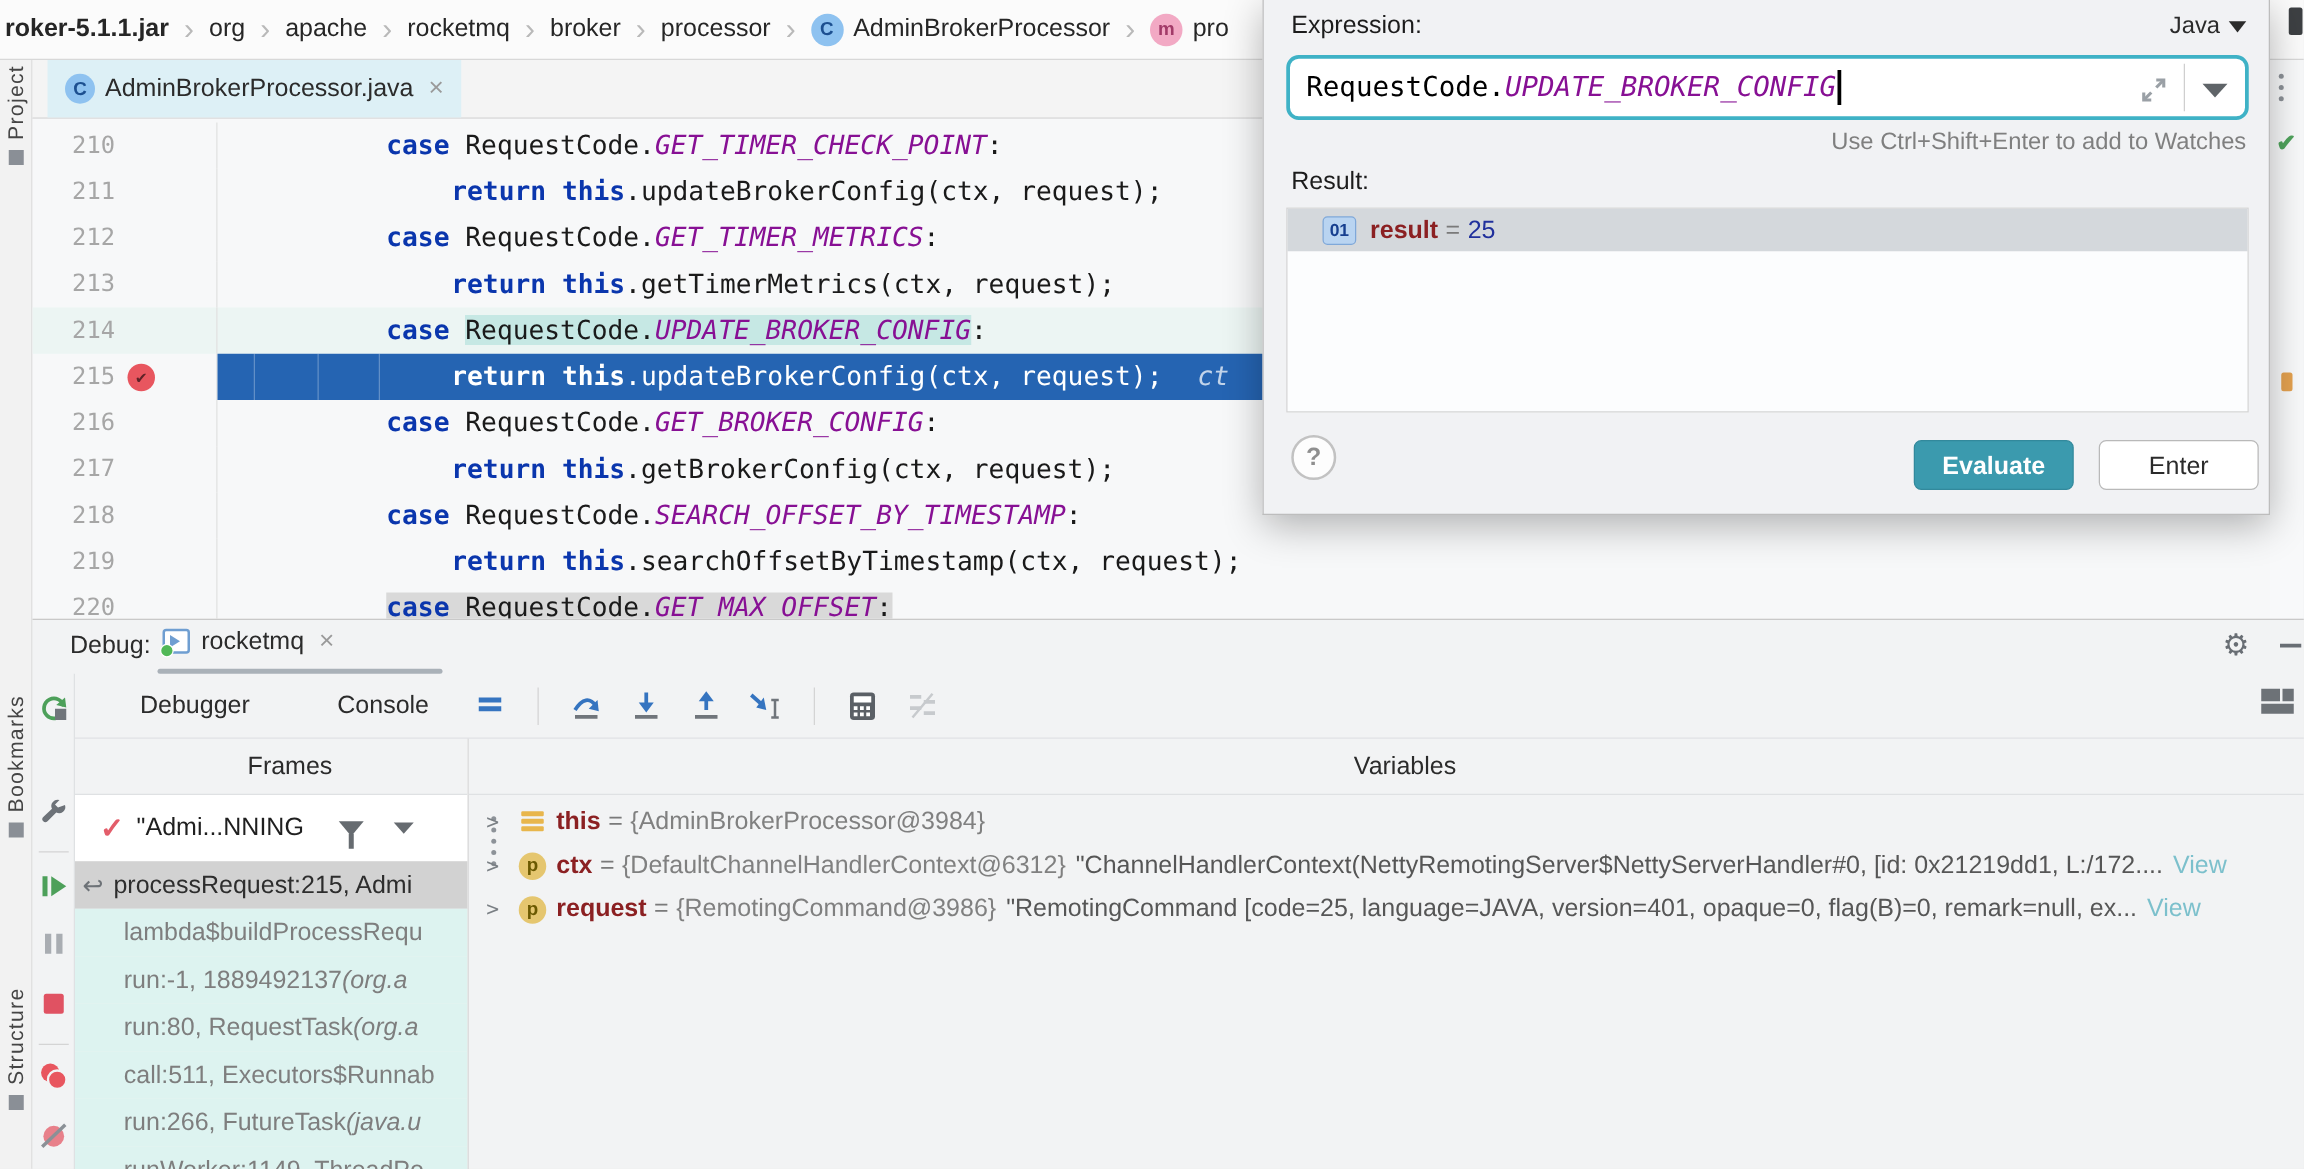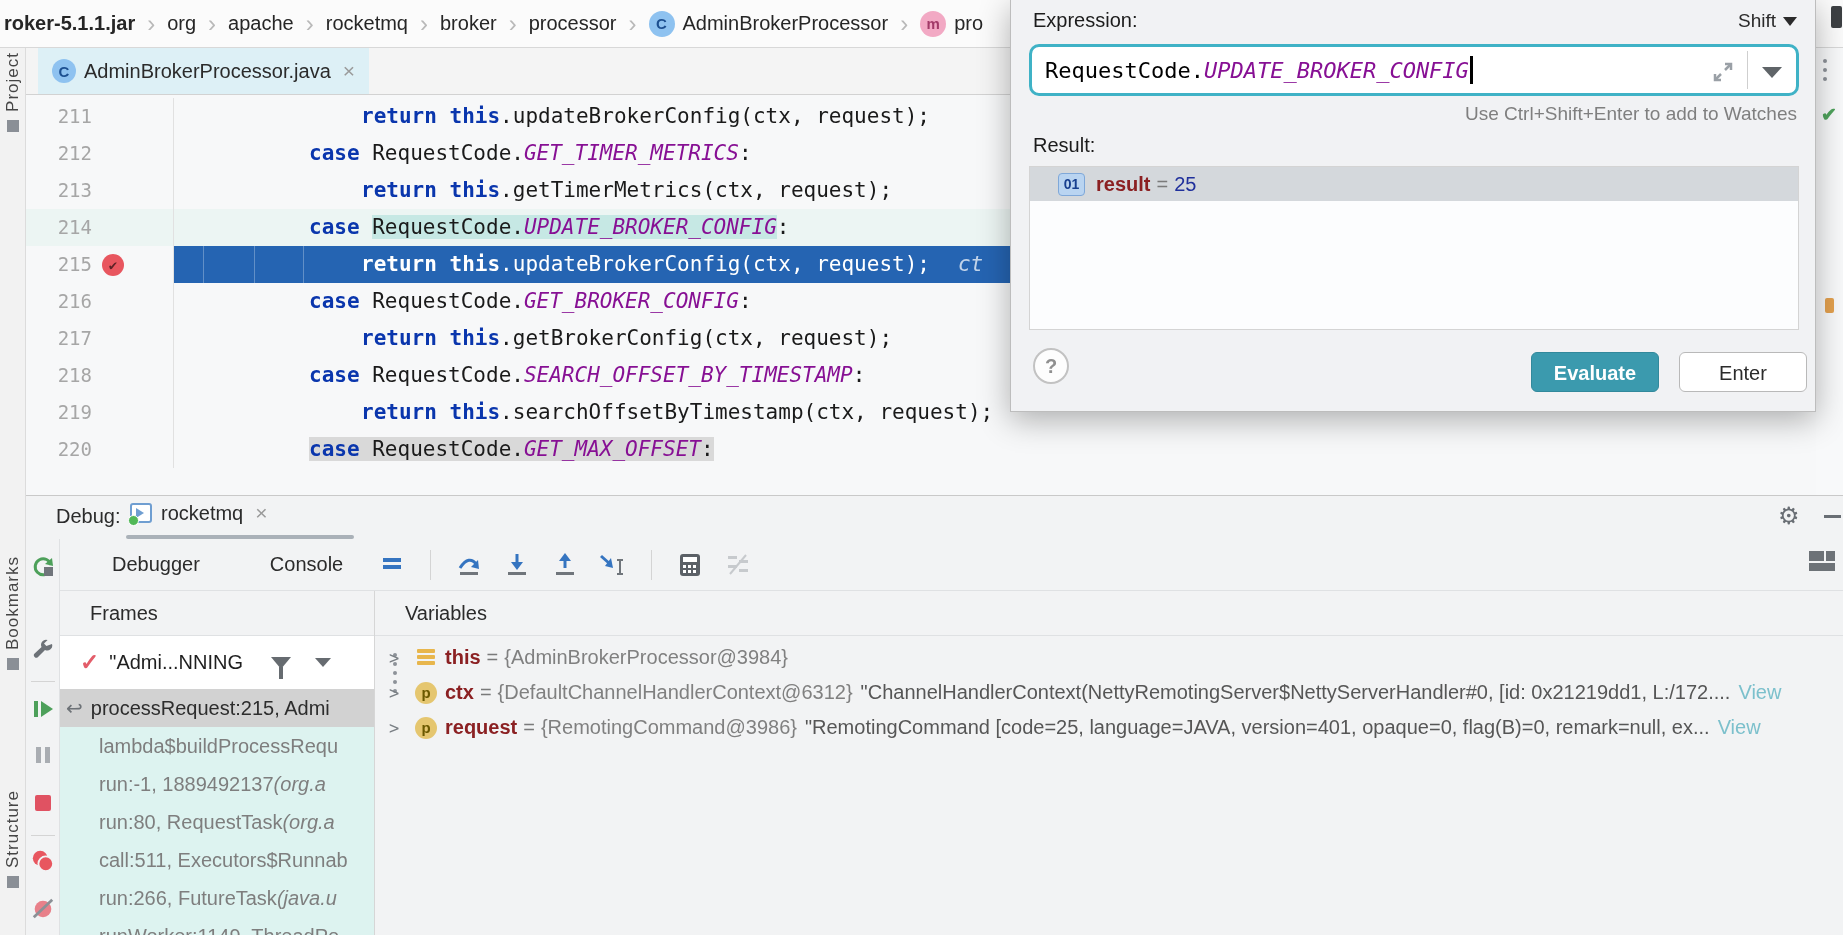--- a/index.html
+++ b/index.html
@@ -92,21 +92,21 @@
 
   
   #vtoolbar { position:absolute; left:0; top:43px; width:34px; height:397px; border-right:1px solid #dfe1e3; }
   .vicon { position:absolute; left:5px; width:24px; height:24px; display:flex; align-items:center; justify-content:center; }
   .vsep { position:absolute; left:5px; width:24px; height:1px; background:#d4d4d4; }
 
   
   #frames { position:absolute; left:34px; top:95px; width:315px; height:345px;
     border-right:1px solid #d6d6d6; overflow:hidden; }
   .panel-head { height:45px; line-height:45px; padding-left:30px; font-size:20px; color:#2b2b2b;
-    border-bottom:1px solid #dfe1e3; background:#f2f3f4; }
+    border-bottom:1px solid #dfe1e3; background:#f2f3f4;text-align:center; }
   #thread-row { height:53px; background:#ffffff; display:flex; align-items:center; font-size:20px; color:#1f1f1f; }
   .fcheck { color:#e35d6a; font-size:23px; font-weight:bold; margin:0 10px 0 20px; }
   .funnel { margin-left:28px; width:0; height:0; border-left:10px solid transparent;
     border-right:10px solid transparent; border-top:12px solid #666b70; position:relative; }
   .funnel:after { content:""; position:absolute; left:-2px; top:-2px; width:4px; height:12px; background:#666b70; }
   .caret-down { width:0; height:0; border-left:8px solid transparent; border-right:8px solid transparent;
     border-top:9px solid #666b70; margin-left:24px; }
   .frame-row { height:38px; display:flex; align-items:center; font-size:20px; color:#7e7e7e;
     background:#ddf3f0; padding-left:39px; white-space:nowrap; overflow:hidden; }
   .frame-row.fsel { background:#d2d2d2; color:#2d2d2d; padding-left:6px; }
@@ -219,20 +219,21 @@
 <div id="tabbar" class="abs">
   <div id="file-tab">
     <span class="badge-ic ic-class">C</span>
     <span>AdminBrokerProcessor.java</span>
     <span class="tab-close">×</span>
   </div>
 </div>
 
 <div id="editor" class="abs">
   <div id="code">
+      <div class="crow"><div class="gut"><span class="lnum">210</span></div><div class="cbody ind-case"><span class="tok k">case </span><span class="tok p">RequestCode.</span><span class="tok c2">GET_TIMER_CHECK_POINT</span><span class="tok p">:</span></div></div>
       <div class="crow"><div class="gut"><span class="lnum">211</span></div><div class="cbody ind-ret"><span class="tok k">return </span><span class="tok k">this</span><span class="tok p">.updateBrokerConfig(ctx, request);</span></div></div>
       <div class="crow"><div class="gut"><span class="lnum">212</span></div><div class="cbody ind-case"><span class="tok k">case </span><span class="tok p">RequestCode.</span><span class="tok c2">GET_TIMER_METRICS</span><span class="tok p">:</span></div></div>
       <div class="crow"><div class="gut"><span class="lnum">213</span></div><div class="cbody ind-ret"><span class="tok k">return </span><span class="tok k">this</span><span class="tok p">.getTimerMetrics(ctx, request);</span></div></div>
       <div class="crow row-tint"><div class="gut"><span class="lnum">214</span></div><div class="cbody ind-case"><span class="tok k">case </span><span class="tok p hl">RequestCode.</span><span class="tok c2 hl">UPDATE_BROKER_CONFIG</span><span class="tok p">:</span></div></div>
       <div class="crow exec"><div class="gut"><span class="lnum">215</span><span class="bp">✔</span></div><div class="cbody ind-ret"><i class="guide" style="left: 29px;"></i><i class="guide" style="left: 80px;"></i><i class="guide" style="left: 129px;"></i><span class="tok k">return </span><span class="tok k">this</span><span class="tok p">.updateBrokerConfig(ctx, request);</span><span class="dbg-hint">ct</span></div></div>
       <div class="crow"><div class="gut"><span class="lnum">216</span></div><div class="cbody ind-case"><span class="tok k">case </span><span class="tok p">RequestCode.</span><span class="tok c2">GET_BROKER_CONFIG</span><span class="tok p">:</span></div></div>
       <div class="crow"><div class="gut"><span class="lnum">217</span></div><div class="cbody ind-ret"><span class="tok k">return </span><span class="tok k">this</span><span class="tok p">.getBrokerConfig(ctx, request);</span></div></div>
       <div class="crow"><div class="gut"><span class="lnum">218</span></div><div class="cbody ind-case"><span class="tok k">case </span><span class="tok p">RequestCode.</span><span class="tok c2">SEARCH_OFFSET_BY_TIMESTAMP</span><span class="tok p">:</span></div></div>
       <div class="crow"><div class="gut"><span class="lnum">219</span></div><div class="cbody ind-ret"><span class="tok k">return </span><span class="tok k">this</span><span class="tok p">.searchOffsetByTimestamp(ctx, request);</span></div></div>
       <div class="crow"><div class="gut"><span class="lnum">220</span></div><div class="cbody ind-case"><span class="sel-bg"><span class="tok k">case </span><span class="tok p">RequestCode.</span><span class="tok c2">GET_MAX_OFFSET</span><span class="tok p">:</span></span></div></div>
@@ -460,21 +461,21 @@
           <span class="var-str">"RemotingCommand [code=25, language=JAVA, version=401, opaque=0, flag(B)=0, remark=null, ex...</span>
           <span class="var-link">View</span>
         </div>
       </div>
   </div>
 </div>
 
 <div id="dialog" class="abs">
   <div id="expr-label">Expression:</div>
   <div id="lang-select">
-    <span>Shift</span>
+    <span>Java</span>
     <span class="caret-down"></span>
   </div>
   <div id="expr-input">
     <span class="expr-plain">RequestCode.</span>
       <span class="expr-const">UPDATE_BROKER_CONFIG</span>
       <span class="caret-bar"></span>
     <span id="expand-ic">
       <svg width="22" height="22" viewBox="0 0 22 22">
           <g stroke="#9aa0a6" stroke-width="2.5" fill="none">
             <line x1="13" y1="9" x2="19" y2="3"></line>

